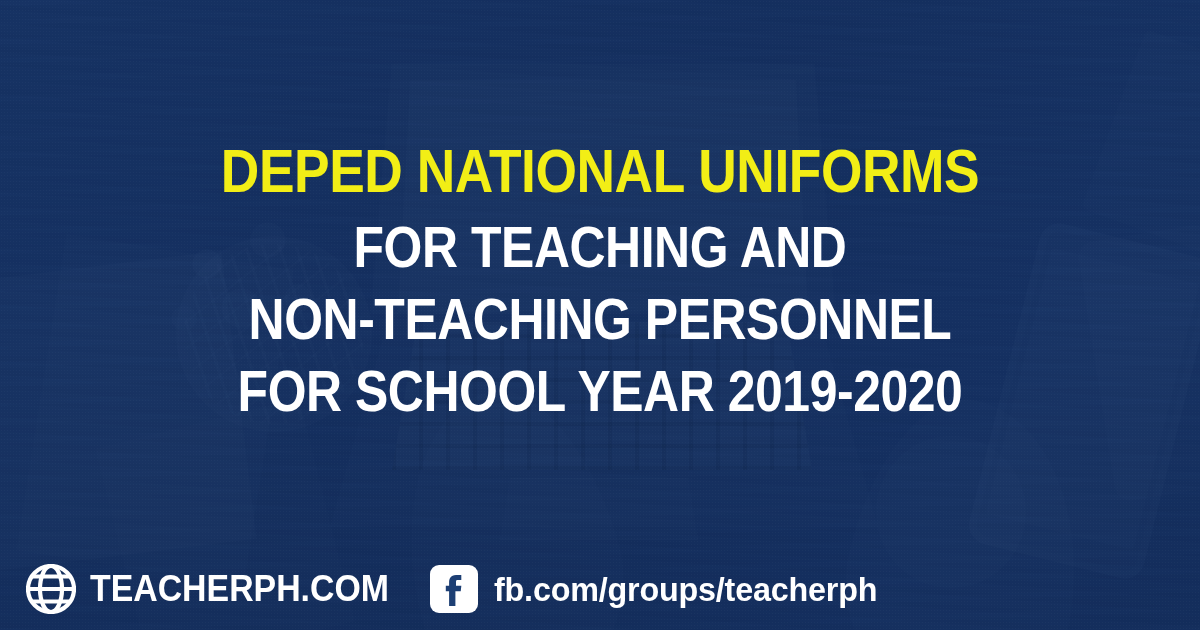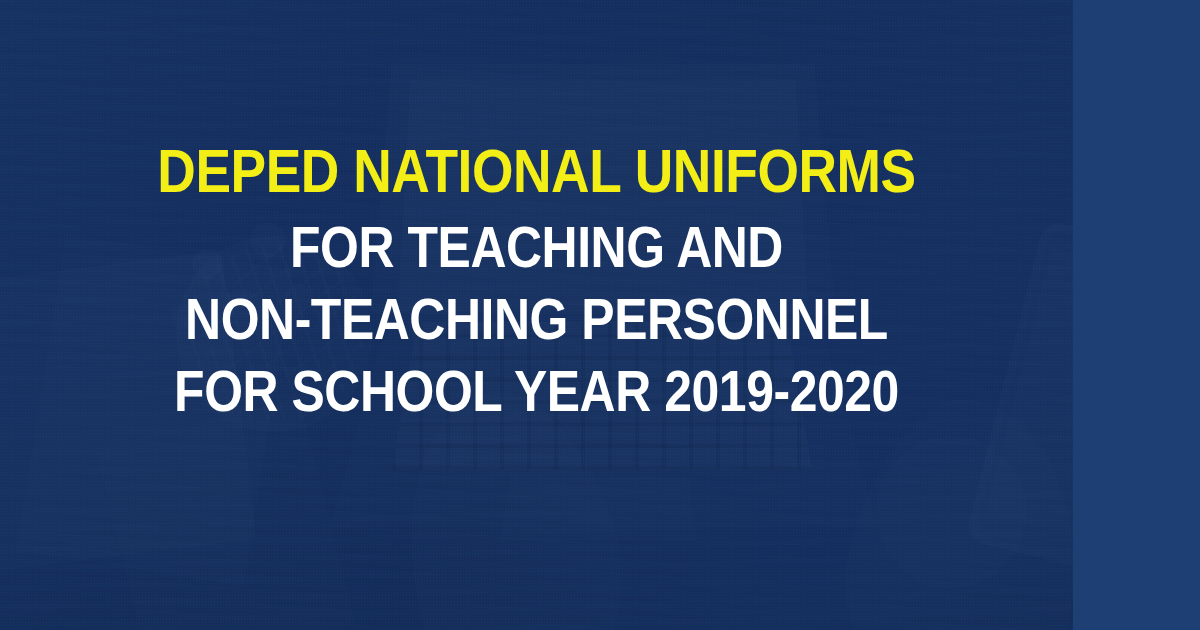--- a/index.html
+++ b/index.html
@@ -4,21 +4,21 @@
 <style>
   html,body{margin:0;padding:0;}
   body{
     width:1200px;height:630px;overflow:hidden;
     font-family:"Liberation Sans", sans-serif;
     background:#1d3f74;
   }
 
   #banner{
     position:relative;
-    width:1073px;height:630px;
+    width:1200px;height:630px;
     overflow:hidden;
     background:#1d3f74;
   }
 
   
   .bg-layer{position:absolute;inset:0;overflow:hidden;}
 
   .desk-base{
     position:absolute;inset:0;
     background:
@@ -283,14 +283,34 @@
     <div class="noise"></div>
   </div>
 
   <div class="headline">
     <span class="hl-line hl-1">DEPED NATIONAL UNIFORMS</span>
     <span class="hl-line hl-2">FOR TEACHING AND</span>
     <span class="hl-line hl-3">NON-TEACHING PERSONNEL</span>
     <span class="hl-line hl-4">FOR SCHOOL YEAR 2019-2020</span>
   </div>
 
+  <div class="footer">
+
+    <svg class="globe-icon" viewBox="0 0 50 50">
+      <circle cx="25" cy="25" r="23" fill="none" stroke="#ffffff" stroke-width="4.2"></circle>
+      <ellipse cx="25" cy="25" rx="11" ry="23" fill="none" stroke="#ffffff" stroke-width="4.2"></ellipse>
+      <line x1="2" y1="25" x2="48" y2="25" stroke="#ffffff" stroke-width="4.2"></line>
+      <line x1="6.5" y1="12.5" x2="43.5" y2="12.5" stroke="#ffffff" stroke-width="4.2"></line>
+      <line x1="6.5" y1="37.5" x2="43.5" y2="37.5" stroke="#ffffff" stroke-width="4.2"></line>
+    </svg>
+
+    <span class="site-text">TEACHERPH.COM</span>
+
+    <span class="fb-icon">
+      <svg class="fb-f" viewBox="0 0 48 48">
+        <path d="M29.6 26.2h-4.2V41h-6.3V26.2h-3.3v-5.4h3.3v-3.9c0-2.7 1.3-7 7-7l5.2.02v5.2h-3.8c-.62 0-1.5.31-1.5 1.65v4.03h5.35l-.62 5.4z" fill="#1d3f74"></path>
+      </svg>
+    </span>
+
+    <span class="fb-text">fb.com/groups/teacherph</span>
+  </div>
 
 </div>
 
 </body></html>

